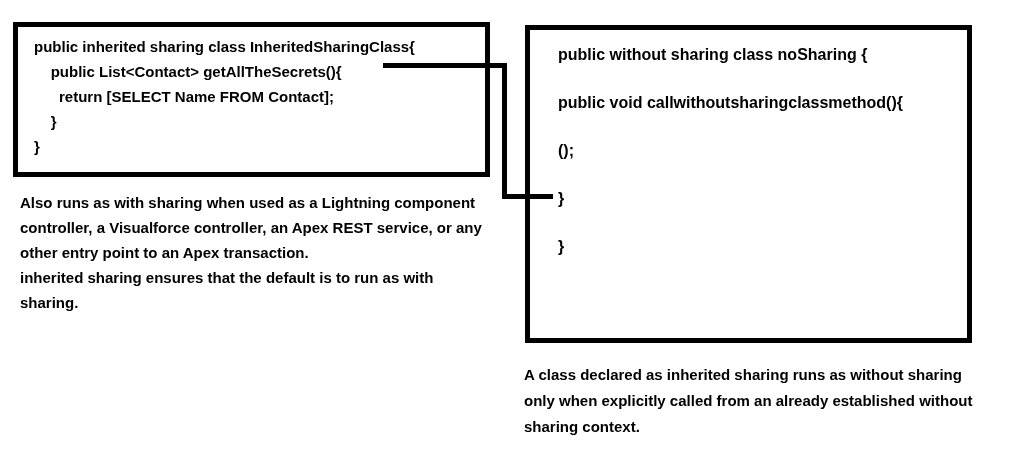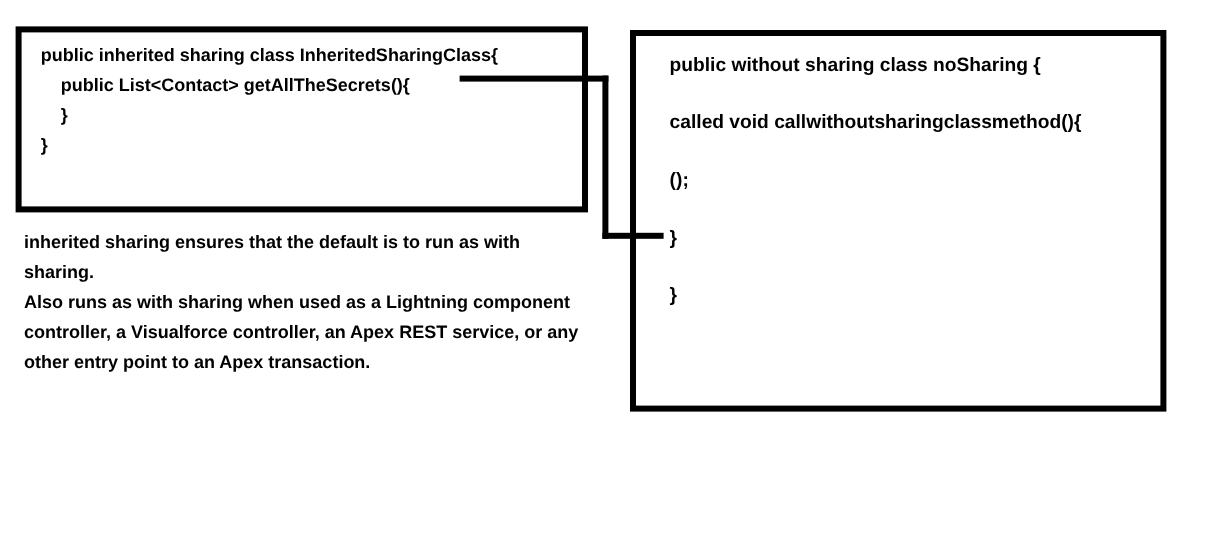--- a/index.html
+++ b/index.html
@@ -75,39 +75,43 @@
   }
 </style>
 </head>
 <body>
 
 <div class="canvas">
 
   <div class="codebox left">
     <div class="code-line">public inherited sharing class InheritedSharingClass{</div>
     <div class="code-line">    public List&lt;Contact&gt; getAllTheSecrets(){</div>
+    <div class="code-line">      return [SELECT Name FROM Contact];</div>
     <div class="code-line">    }</div>
     <div class="code-line">}</div>
   </div>
 
   <div class="codebox right">
     <div class="code-line">public without sharing class noSharing {</div>
     <div class="code-line"></div>
-    <div class="code-line">called void callwithoutsharingclassmethod(){</div>
+    <div class="code-line">public void callwithoutsharingclassmethod(){</div>
     <div class="code-line"></div>
     <div class="code-line">();</div>
     <div class="code-line"></div>
     <div class="code-line">}</div>
     <div class="code-line"></div>
     <div class="code-line">}</div>
   </div>
 
   <div class="conn conn-h1"></div>
   <div class="conn conn-v"></div>
   <div class="conn conn-h2"></div>
 
   <div class="note note-left">
+    <p>Also runs as with sharing when used as a Lightning component controller, a Visualforce controller, an Apex REST service, or any other entry point to an Apex transaction.</p>
     <p>inherited sharing ensures that the default is to run as with sharing.</p>
-    <p>Also runs as with sharing when used as a Lightning component controller, a Visualforce controller, an Apex REST service, or any other entry point to an Apex transaction.</p>
   </div>
 
+  <div class="note note-right">
+    <p>A class declared as inherited sharing runs as without sharing only when explicitly called from an already established without sharing context.</p>
+  </div>
 
 </div>
 
 </body></html>

